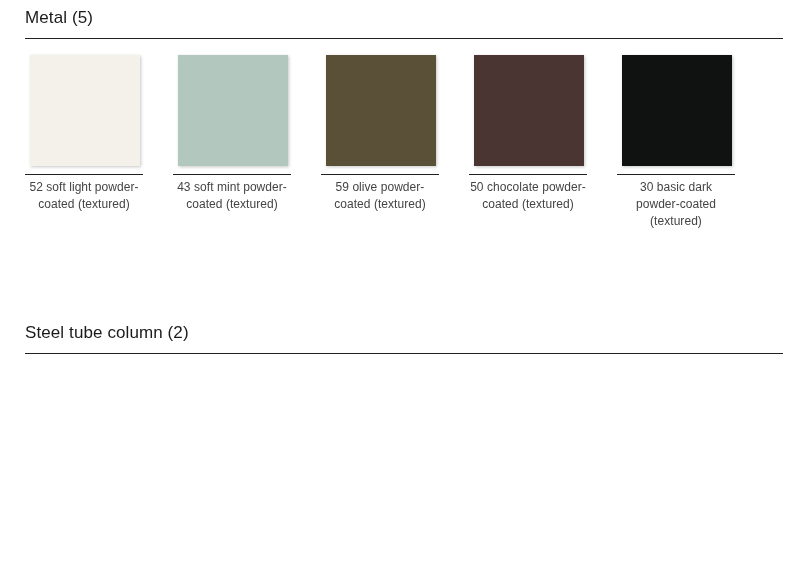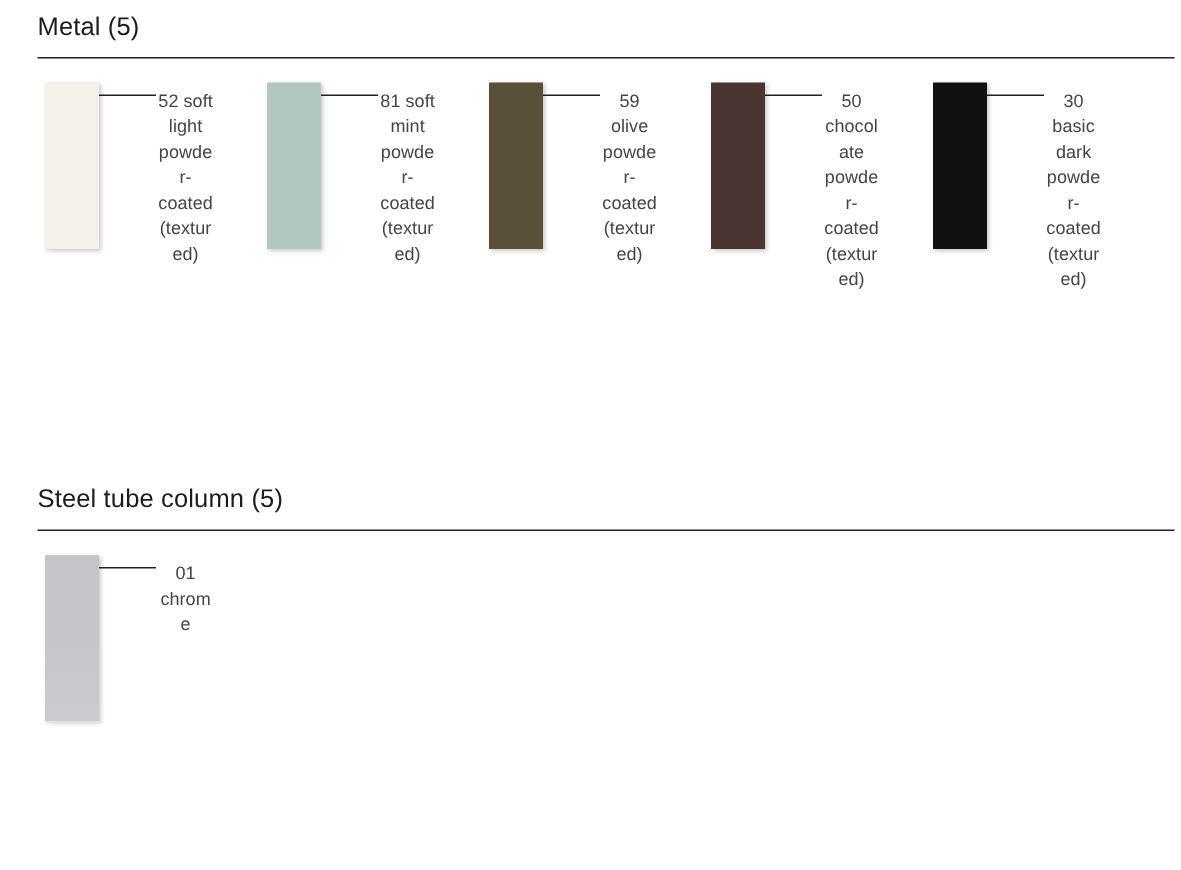--- a/index.html
+++ b/index.html
@@ -53,20 +53,21 @@
     position: relative;
     margin-top: 16px;
     padding-left: 25px;
     display: flex;
     align-items: flex-start;
   }
   .swatch-cell {
     width: 118px;
     margin-right: 30px;
     display: flex;
+    flex-direction: column;
     align-items: flex-start;
   }
   .swatch-cell:last-child { margin-right: 0; }
 
   .swatch-chip {
     width: 110px;
     height: 111px;
     margin-left: 5px;
     box-shadow: 1px 1px 3px rgba(0,0,0,0.22);
   }
@@ -108,21 +109,21 @@
 
       <div class="swatch-cell">
         <div class="swatch-chip" style="background: rgb(244, 240, 234);"></div>
         <div class="swatch-divider"></div>
         <div class="swatch-caption">52 soft light powder-coated (textured)</div>
       </div>
 
       <div class="swatch-cell">
         <div class="swatch-chip" style="background: rgb(178, 200, 191);"></div>
         <div class="swatch-divider"></div>
-        <div class="swatch-caption">81 soft mint powder-coated (textured)</div>
+        <div class="swatch-caption">43 soft mint powder-coated (textured)</div>
       </div>
 
       <div class="swatch-cell">
         <div class="swatch-chip" style="background: rgb(90, 79, 55);"></div>
         <div class="swatch-divider"></div>
         <div class="swatch-caption">59 olive powder-coated (textured)</div>
       </div>
 
       <div class="swatch-cell">
         <div class="swatch-chip" style="background: rgb(75, 53, 51);"></div>
@@ -134,26 +135,19 @@
         <div class="swatch-chip" style="background: rgb(16, 18, 17);"></div>
         <div class="swatch-divider"></div>
         <div class="swatch-caption">30 basic dark powder-coated (textured)</div>
       </div>
 
     </div>
   </section>
 
   <section class="section" id="section-steel">
     <div class="section-header">
-      <h2 class="section-title">Steel tube column (5)</h2>
+      <h2 class="section-title">Steel tube column (2)</h2>
       <div class="section-rule"></div>
     </div>
 
-    <div class="swatch-row">
-      <div class="swatch-cell">
-        <div class="swatch-chip" id="chrome-chip" style="background: linear-gradient(rgb(195, 197, 202) 0%, rgb(195, 197, 202) 45%, rgb(203, 204, 208) 100%);"></div>
-        <div class="swatch-divider"></div>
-        <div class="swatch-caption">01 chrome</div>
-      </div>
-    </div>
   </section>
 
 </div>
 
 </body></html>

